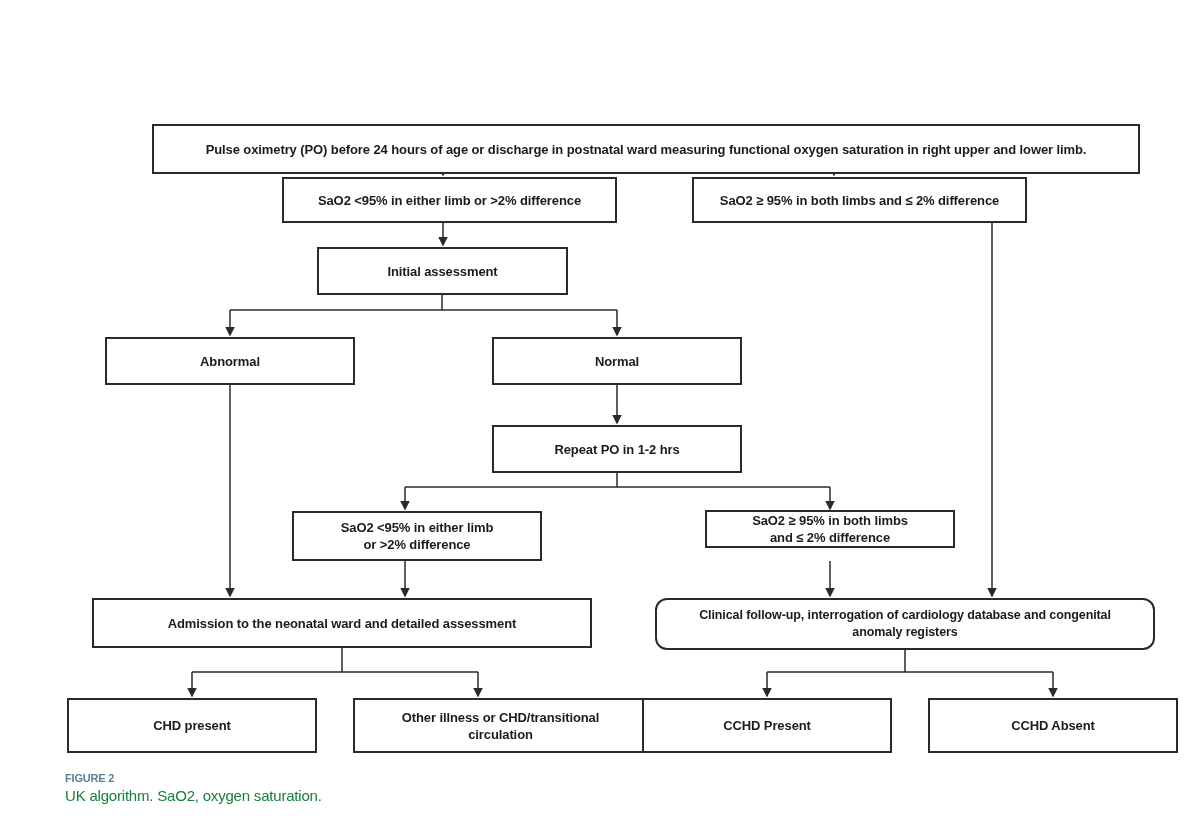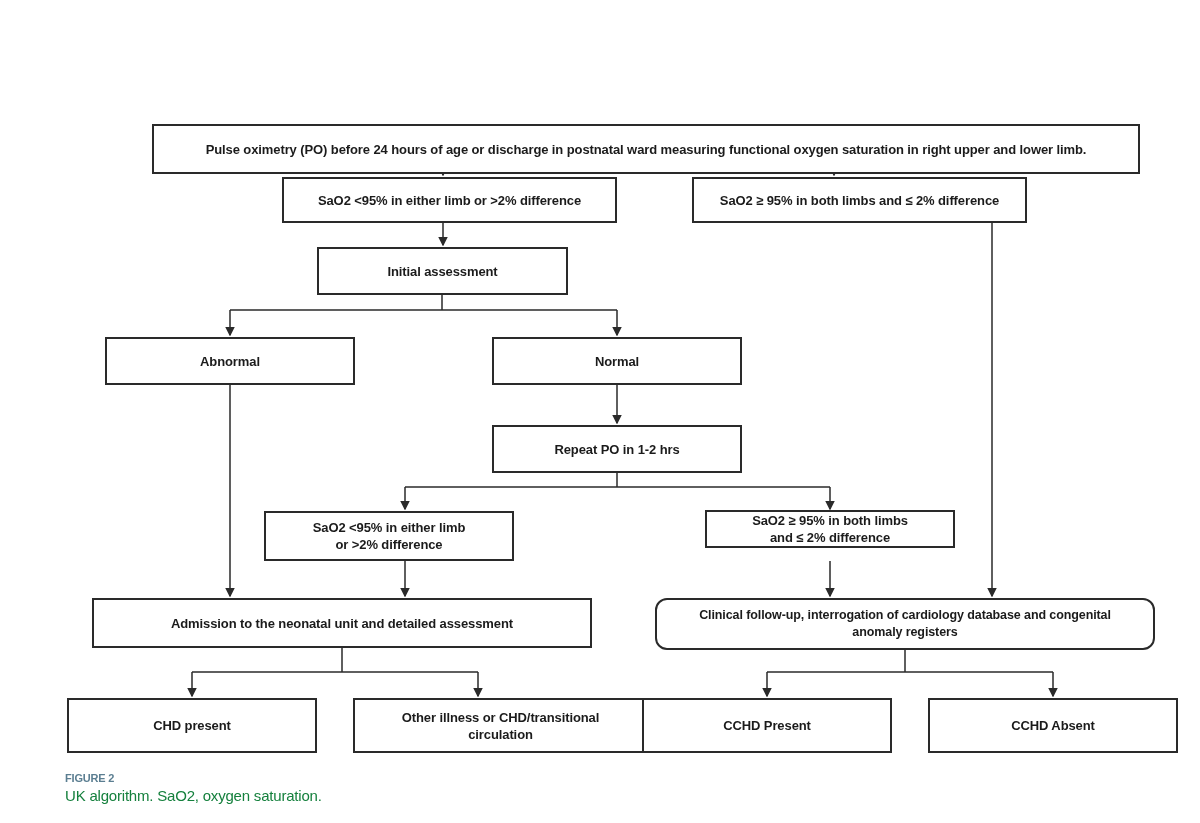--- a/index.html
+++ b/index.html
@@ -134,27 +134,27 @@
   <div class="node" style="left:692px; top:177px; width:335px; height:46px;">SaO2 ≥ 95% in both limbs and ≤ 2% difference</div>
 
   <div class="node" style="left:317px; top:247px; width:251px; height:48px;">Initial assessment</div>
 
   <div class="node" style="left:105px; top:337px; width:250px; height:48px;">Abnormal</div>
 
   <div class="node" style="left:492px; top:337px; width:250px; height:48px;">Normal</div>
 
   <div class="node" style="left:492px; top:425px; width:250px; height:48px;">Repeat PO in 1-2 hrs</div>
 
-  <div class="node" style="left:264px; top:511px; width:250px; height:50px;">SaO2 &lt;95% in either limb
+  <div class="node" style="left:292px; top:511px; width:250px; height:50px;">SaO2 &lt;95% in either limb
 or &gt;2% difference</div>
 
   <div class="node" style="left:705px; top:510px; width:250px; height:38px;">SaO2 ≥ 95% in both limbs
 and ≤ 2% difference</div>
 
-  <div class="node" style="left:92px; top:598px; width:500px; height:50px;">Admission to the neonatal unit and detailed assessment</div>
+  <div class="node" style="left:92px; top:598px; width:500px; height:50px;">Admission to the neonatal ward and detailed assessment</div>
 
   <div class="node wide-text" style="left:655px; top:598px; width:500px; height:52px;border-radius:12px;">Clinical follow-up, interrogation of cardiology database and congenital
 anomaly registers</div>
 
   <div class="node" style="left:67px; top:698px; width:250px; height:55px;">CHD present</div>
 
   <div class="node" style="left:353px; top:698px; width:293px; height:55px;padding-left:8px;">Other illness or CHD/transitional
 circulation</div>
 
   <div class="node" style="left:642px; top:698px; width:250px; height:55px;">CCHD Present</div>

